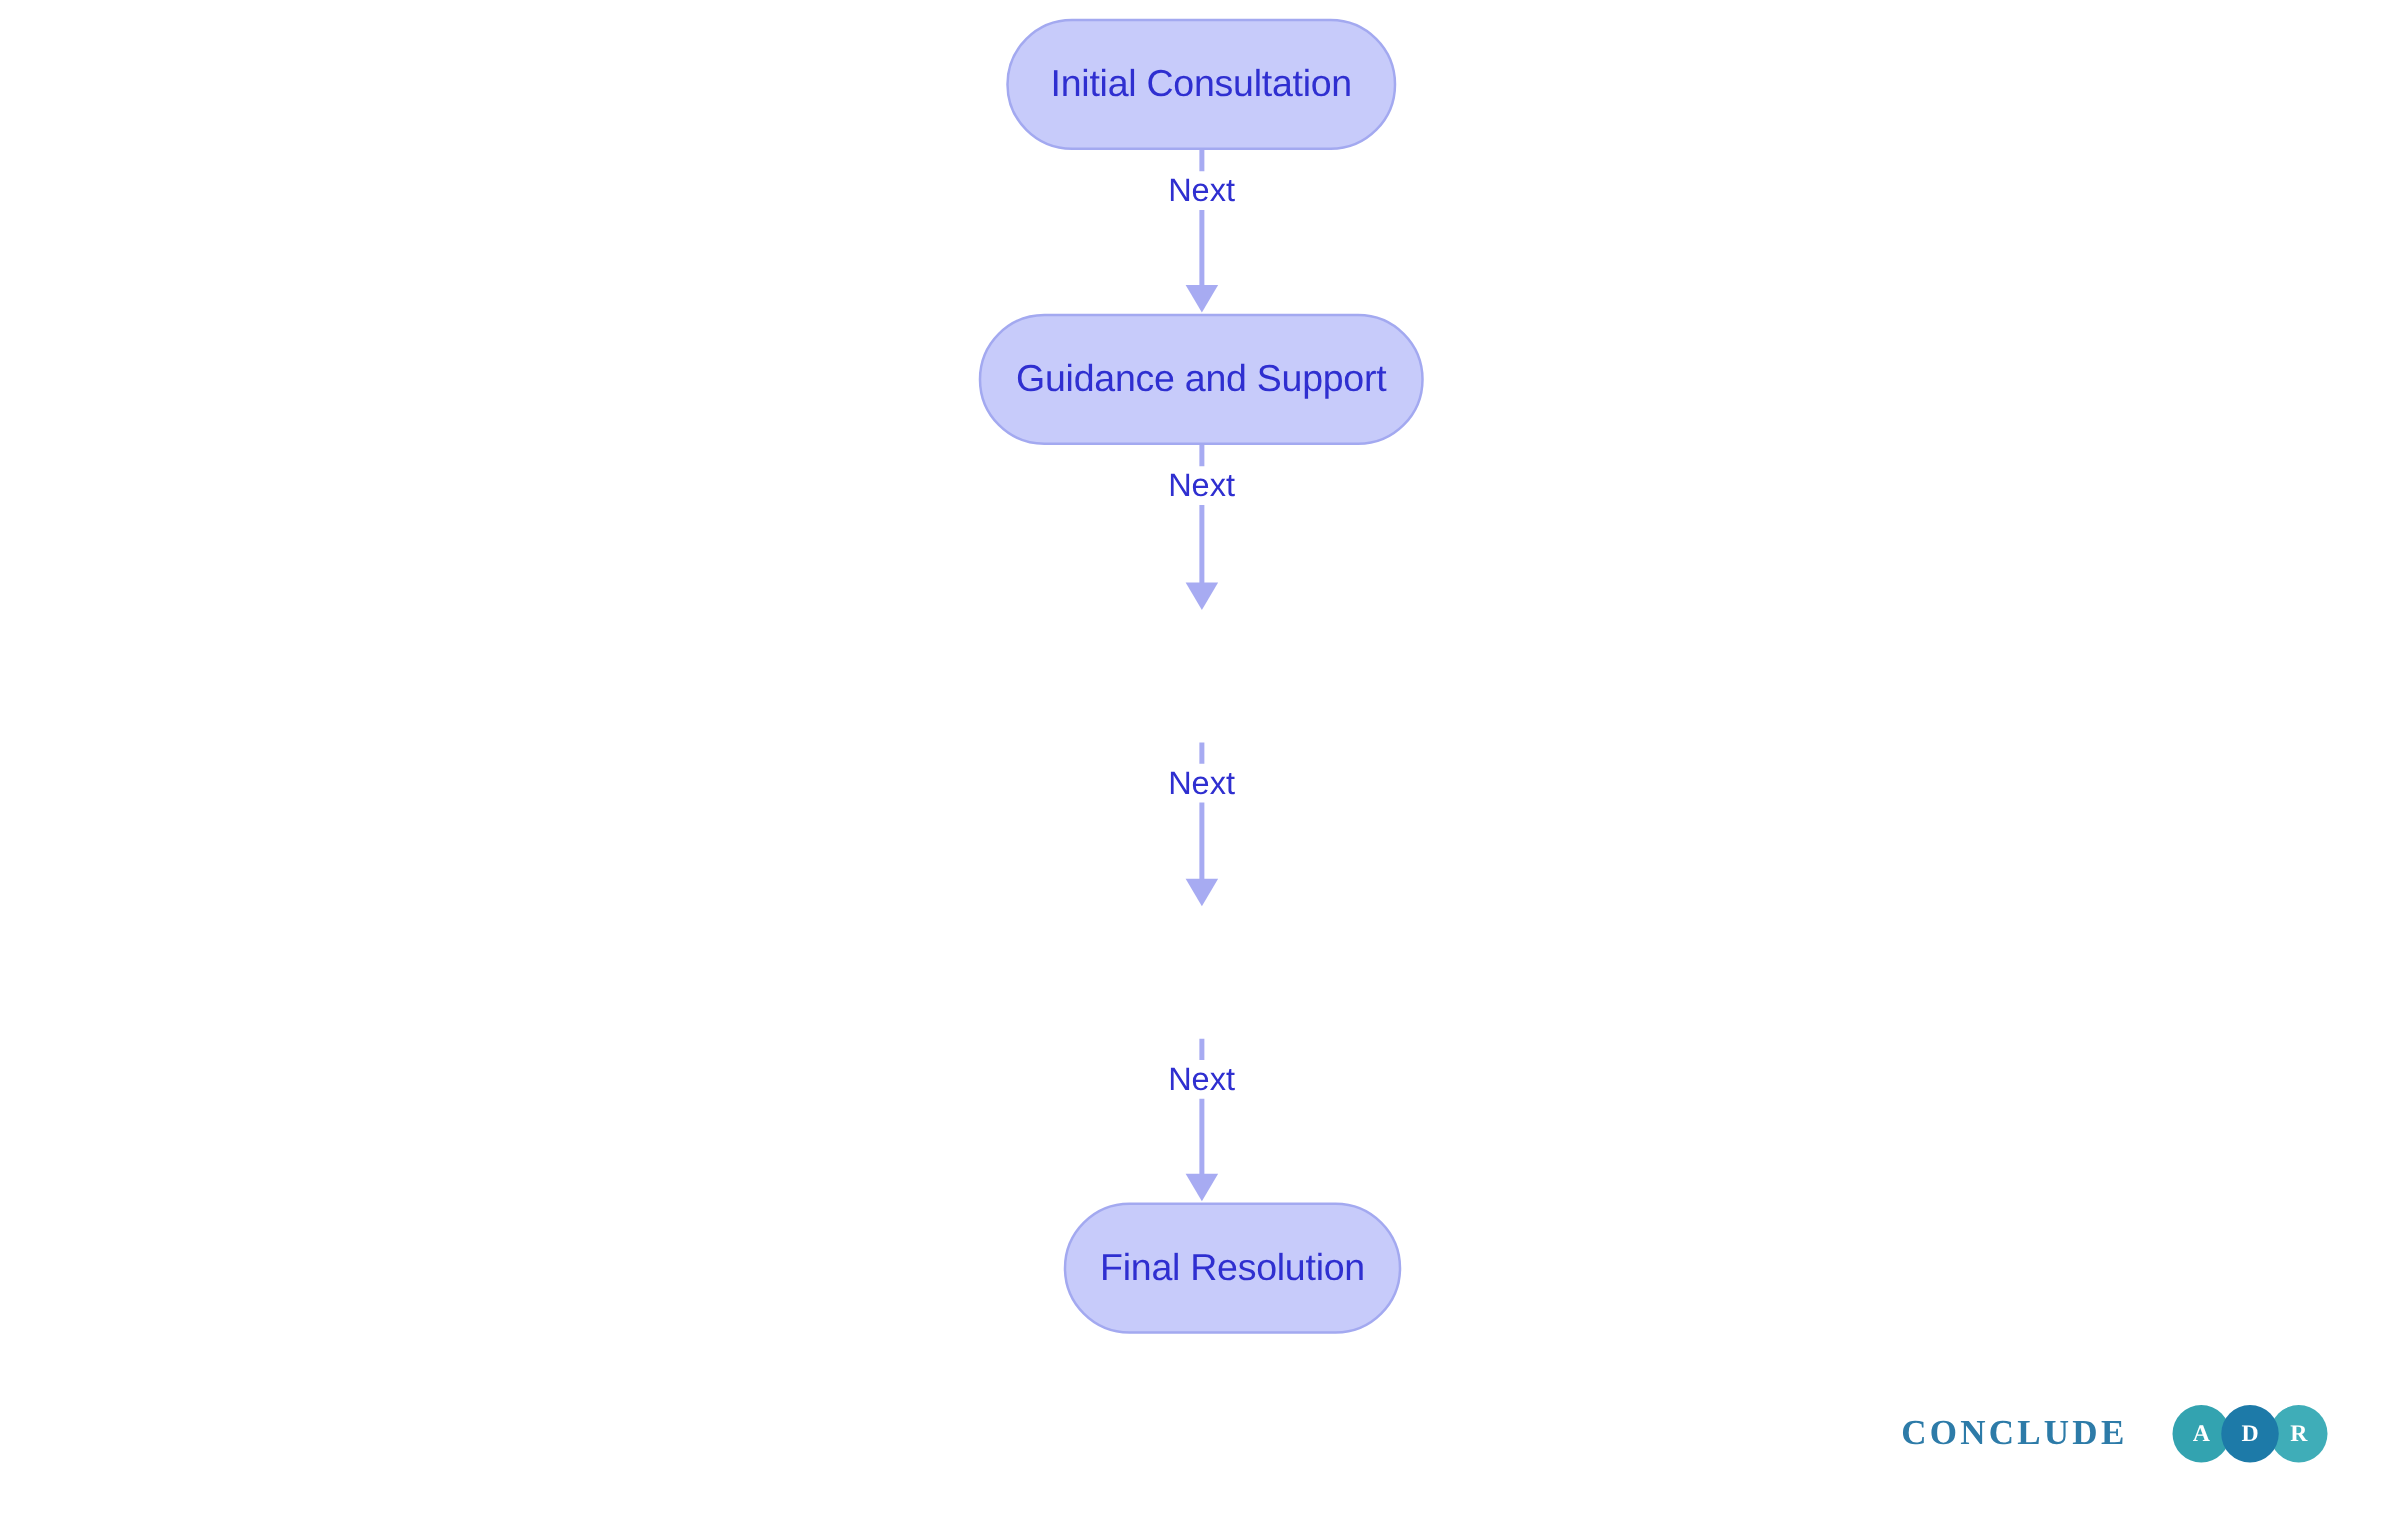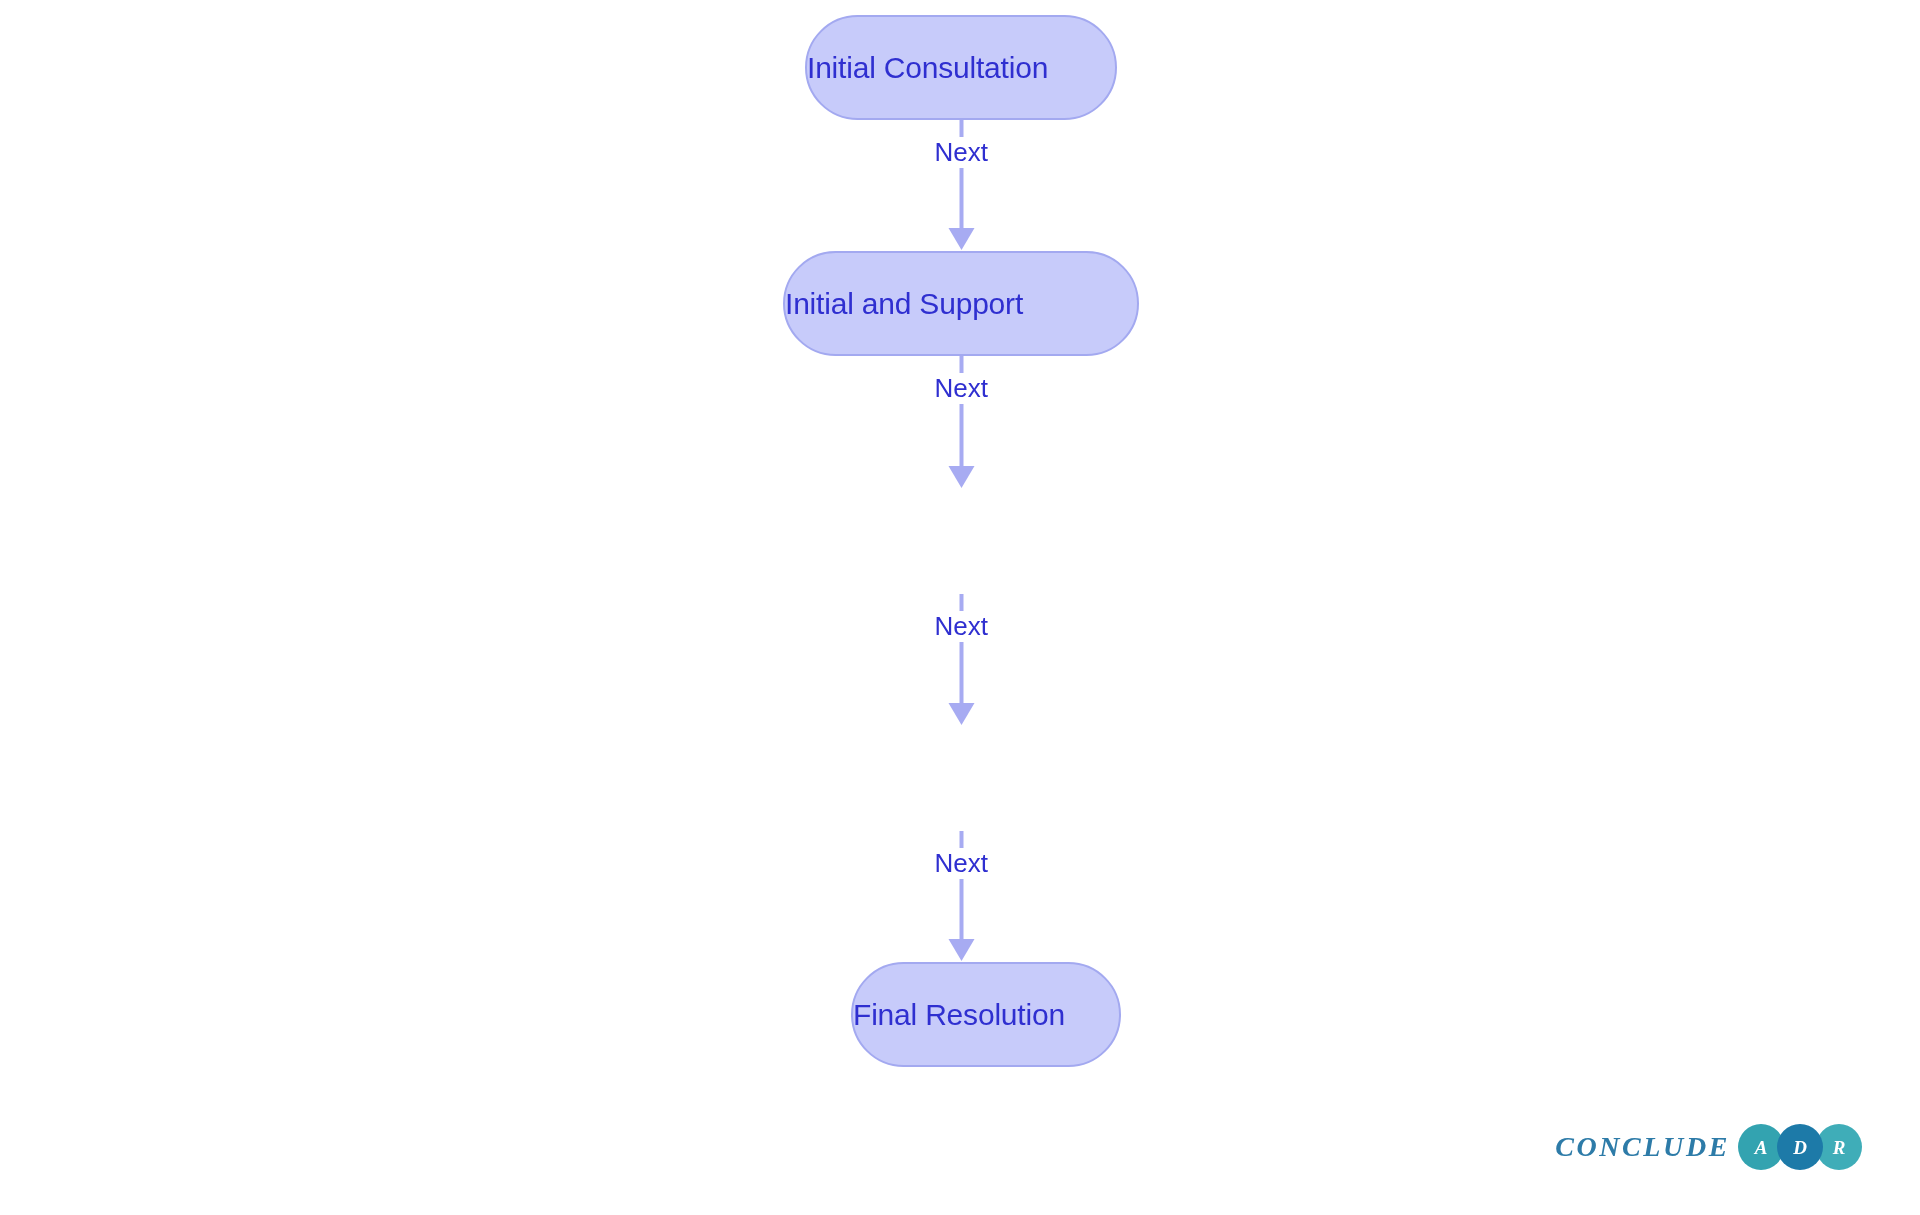--- a/index.html
+++ b/index.html
@@ -26,21 +26,21 @@
   
   .node {
     position: absolute;
     height: 105px;
     box-sizing: border-box;
     background: #c7cbfa;
     border: 2px solid #a3a9f0;
     border-radius: 999px;
     display: flex;
     align-items: center;
-    justify-content: flex-start;
+    justify-content: center;
     transform: translateX(-50%);
     z-index: 3;
   }
   .node-label {
     color: #2f2fd0;
     font-size: 30px;
     font-family: "Liberation Sans", sans-serif;
     letter-spacing: -0.2px;
     white-space: nowrap;
     line-height: 1;
@@ -111,22 +111,21 @@
   .edge-e3 .edge-arrow { top: 108px; }
   .edge-e3 .edge-label { left: -30px; top: 17px; }
 
   
   #brand-logo {
     position: absolute;
     right: 58px;
     bottom: 45px;
     display: flex;
     align-items: center;
-    gap: 8px;
-    font-style: italic;
+    gap: 36px;
   }
   .brand-wordmark {
     font-family: "Liberation Serif", serif;
     font-weight: 700;
     font-size: 28px;
     letter-spacing: 2.6px;
     color: #2d7ba8;
     line-height: 1;
   }
   .brand-circles {
@@ -180,21 +179,21 @@
     <div class="edge-line"></div>
     <div class="edge-arrow"></div>
     <div class="edge-label">Next</div>
   </div>
 
   <div class="node node-n0">
     <span class="node-label">Initial Consultation</span>
   </div>
 
   <div class="node node-n1">
-    <span class="node-label">Initial and Support</span>
+    <span class="node-label">Guidance and Support</span>
   </div>
 
 
 
   <div class="node node-n4">
     <span class="node-label">Final Resolution</span>
   </div>
 
 </div>
 

